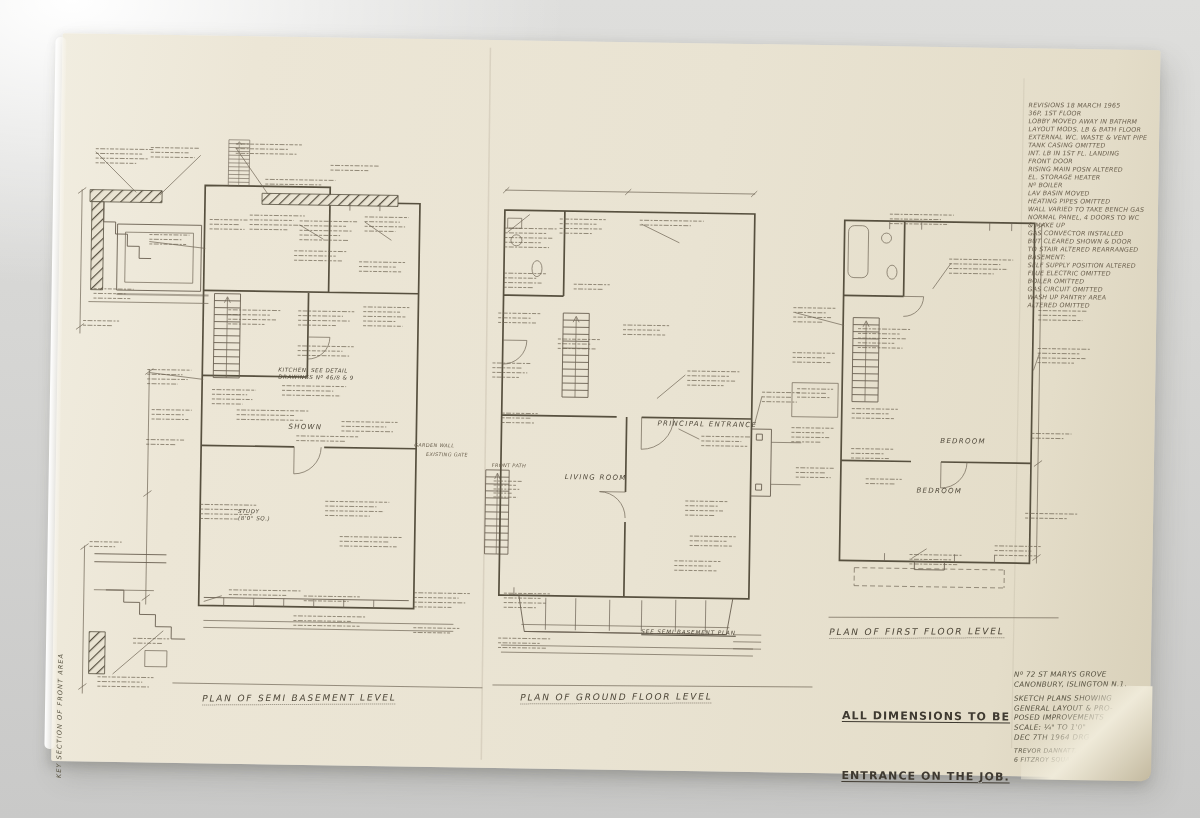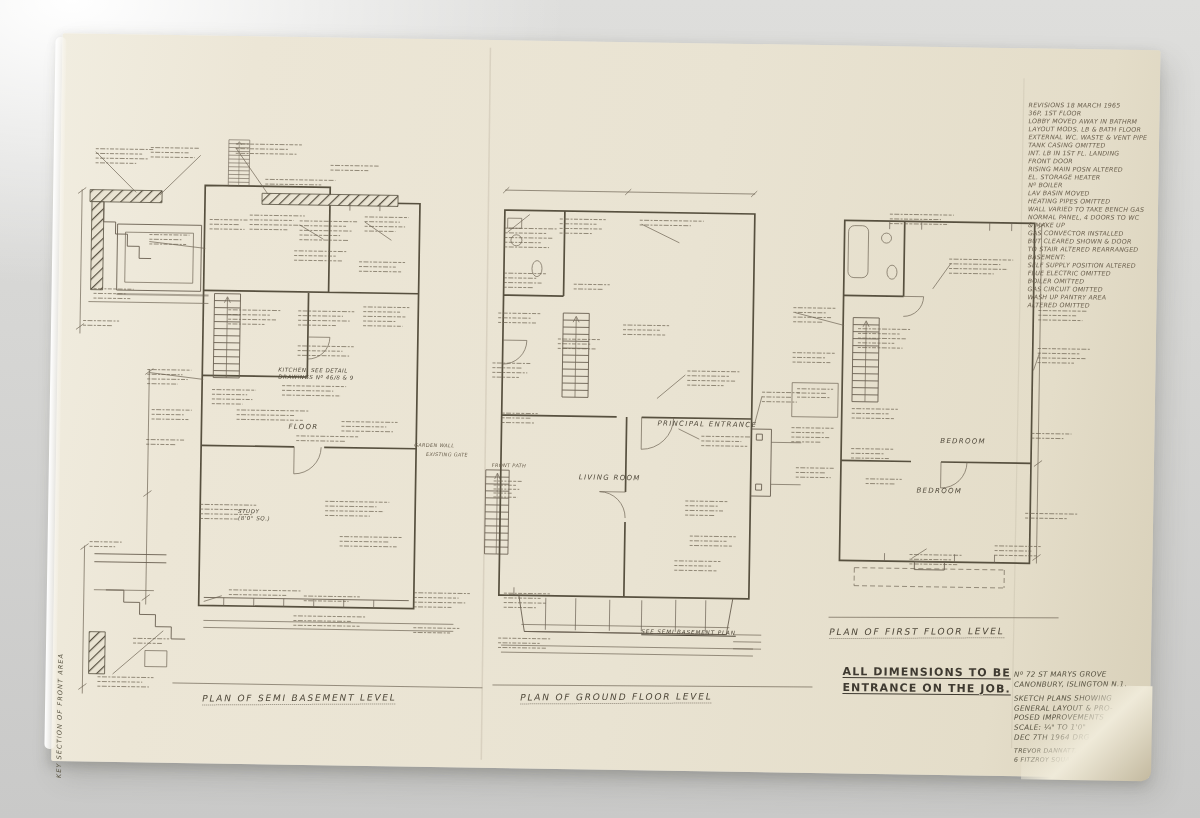--- a/index.html
+++ b/index.html
@@ -30,21 +30,21 @@
   .txt{position:absolute;color:#4e4739;font-style:italic;white-space:nowrap;}
   .rev{left:968px;top:52px;width:160px;font-size:6.3px;line-height:8px;
     color:#6b604e;letter-spacing:.2px;transform:rotate(-.6deg);}
   .rev div{white-space:nowrap;}
   .tblock{left:962px;top:620px;width:175px;font-size:7.2px;line-height:9.6px;
     color:#55503f;letter-spacing:.3px;transform:rotate(-1deg);}
   .tblock .gap{height:5px;}
   .tblock .small{font-size:6.2px;line-height:8.4px;}
   .stamp{left:790px;top:618px;font-style:normal;font-weight:bold;font-size:11px;
     line-height:15.5px;color:#3f3a31;letter-spacing:1.1px;transform:rotate(-.4deg);}
-  .stamp div{text-decoration:underline;text-underline-offset:2px;}
+  .stamp div{text-decoration:underline;text-underline-offset:2px;margin-top:44px;}
   .ptitle{font-size:9px;letter-spacing:1.8px;transform:rotate(-1.2deg);
     text-decoration:underline dotted rgba(80,72,58,.6);text-underline-offset:3px;}
   .room{font-size:7px;letter-spacing:1.3px;}
   .tiny{font-size:5.6px;letter-spacing:.5px;line-height:6.6px;}
   .micro{font-size:5px;letter-spacing:.3px;color:#6b604e;}
   .vert{left:4px;top:590px;height:155px;font-size:6.5px;letter-spacing:1.1px;
     color:#55503f;writing-mode:vertical-rl;transform:rotate(180deg);}
 </style>
 </head>
 <body>
@@ -472,25 +472,25 @@
   </div>
 
   <div class="txt ptitle" style="left:150px;top:656px;">PLAN OF SEMI BASEMENT LEVEL</div>
   <div class="txt ptitle" style="left:468px;top:650px;">PLAN OF GROUND FLOOR LEVEL</div>
   <div class="txt ptitle" style="left:776px;top:580px;">PLAN OF FIRST FLOOR LEVEL</div>
 
   <div class="txt tiny" style="left:588px;top:586px;letter-spacing:.9px;text-decoration:underline;">SEE SEMI BASEMENT PLAN</div>
 
   <div class="txt vert">KEY SECTION OF FRONT AREA</div>
 
-  <div class="txt room" style="left:523px;top:432px;">LIVING ROOM</div>
+  <div class="txt room" style="left:509px;top:432px;">LIVING ROOM</div>
   <div class="txt room" style="left:601px;top:377px;">PRINCIPAL ENTRANCE</div>
   <div class="txt room" style="left:884px;top:390px;">BEDROOM</div>
   <div class="txt room" style="left:861px;top:440px;">BEDROOM</div>
-  <div class="txt room" style="left:232px;top:386px;">FLOOR</div>
+  <div class="txt room" style="left:232px;top:386px;">SHOWN</div>
 
   <div class="txt tiny" style="left:183px;top:472px;">
     <div>STUDY</div>
     <div>(8'0" SQ.)</div>
   </div>
 
   <div class="txt tiny" style="left:221px;top:330px;">
     <div>KITCHEN: SEE DETAIL</div>
     <div>DRAWINGS Nº 46/8 &amp; 9</div>
   </div>

